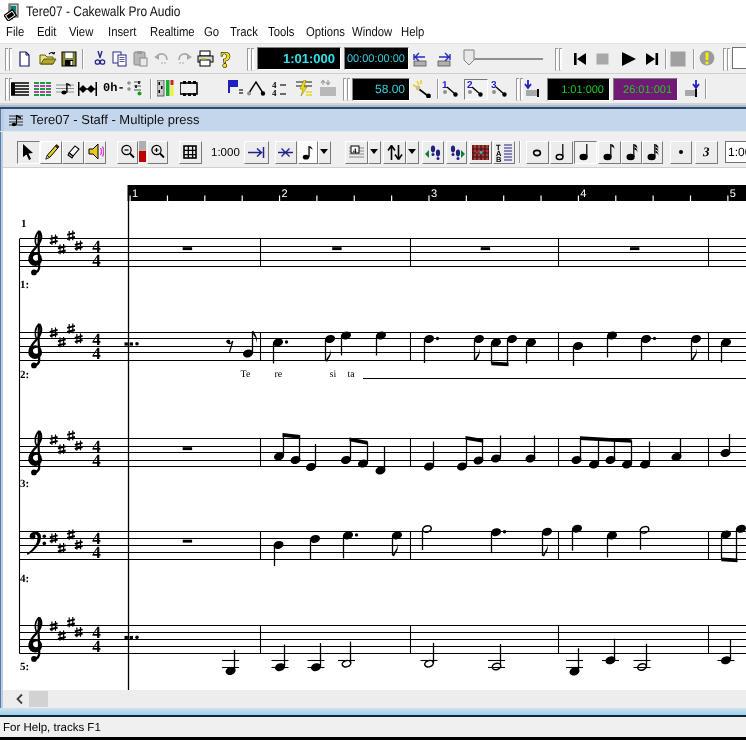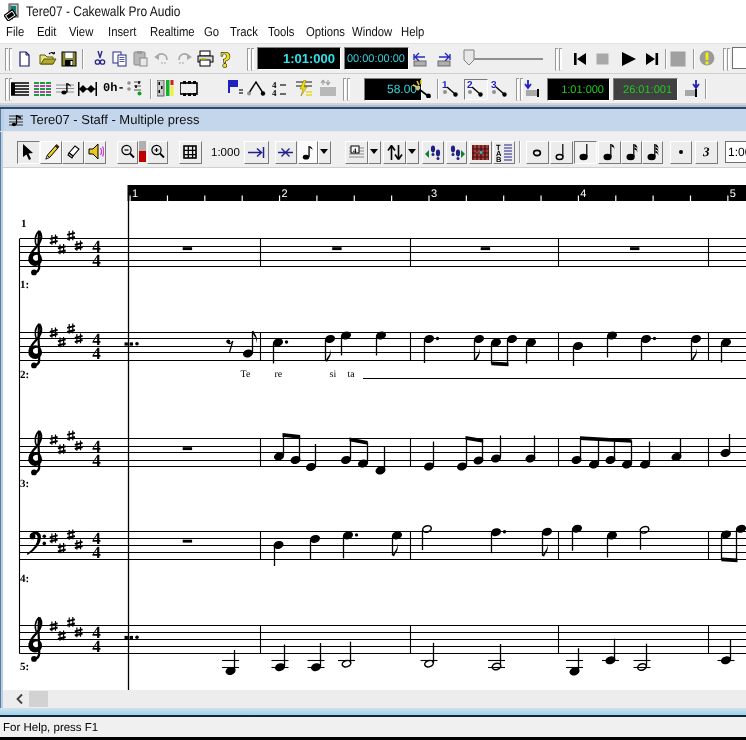--- a/index.html
+++ b/index.html
@@ -215,21 +215,21 @@
     <path d="M0 2 h16 M0 6 h16" stroke="#606060" stroke-width="1.4"></path>
     <polygon points="8,0 4,9 7,9 5,16 11,7 8,7 10,0" fill="#f0e010" stroke="#807000" stroke-width="0.5"></polygon>
     <path d="M10 12 h6 M10 15 h6" stroke="#e8d820" stroke-width="1.6"></path>
   </svg>
 <svg style="position:absolute;left:319px;top:79px" width="19" height="19" viewBox="0 0 19 19">
     <path d="M4 6 l0 -5 M4 1 l-2 3 M4 1 l2 3 M9 1 l0 5 M9 6 l-2 -3 M9 6 l2 -3" stroke="#a0a0a0" stroke-width="1.2" fill="none"></path>
     <rect x="1" y="8" width="16" height="9" fill="#b8b8b8"></rect>
   </svg>
 <div style="position:absolute;left:343px;top:78px;width:2px;height:21px;background:#fff;border-left:1px solid #9a9a9a;border-top:1px solid #9a9a9a;border-bottom:1px solid #e0e0e0;"></div>
 <div style="position:absolute;left:347px;top:78px;width:2px;height:21px;background:#fff;border-left:1px solid #9a9a9a;border-top:1px solid #9a9a9a;border-bottom:1px solid #e0e0e0;"></div>
-<div style="position:absolute;left:352px;top:78px;width:56px;height:21px;border-top:1px solid #808080;border-left:1px solid #808080;border-right:1px solid #ffffff;border-bottom:1px solid #ffffff;background:#000;margin-left:12px;">
+<div style="position:absolute;left:352px;top:78px;width:56px;height:21px;border-top:1px solid #808080;border-left:1px solid #808080;border-right:1px solid #ffffff;border-bottom:1px solid #ffffff;background:#000;">
     <div style="position:absolute;right:4px;top:50%;transform:translateY(-54%);font:12px 'Liberation Sans',sans-serif;color:#35d0dc;white-space:nowrap">58.00</div>
   </div>
 <svg style="position:absolute;left:412px;top:79px" width="21" height="19" viewBox="0 0 21 19">
     <path d="M5 2 l2 4 M1 6 l4 2 M9 1 l0 4" stroke="#e8d020" stroke-width="1.6"></path>
     <circle cx="6" cy="9" r="2.4" fill="#c8c090"></circle>
     <path d="M7.5 10.5 L16 17" stroke="#000" stroke-width="1.6"></path>
     <circle cx="16.5" cy="17" r="2.4" fill="#000"></circle>
   </svg>
 <div style="position:absolute;left:437px;top:79px;width:1px;height:20px;background:#9a9a9a;"></div>
 <div style="position:absolute;left:438px;top:79px;width:1px;height:20px;background:#ffffff;"></div>
@@ -255,21 +255,21 @@
 <div style="position:absolute;left:516px;top:78px;width:2px;height:21px;background:#fff;border-left:1px solid #9a9a9a;border-top:1px solid #9a9a9a;border-bottom:1px solid #e0e0e0;"></div>
 <div style="position:absolute;left:520px;top:78px;width:2px;height:21px;background:#fff;border-left:1px solid #9a9a9a;border-top:1px solid #9a9a9a;border-bottom:1px solid #e0e0e0;"></div>
 <svg style="position:absolute;left:524px;top:79px" width="19" height="19" viewBox="0 0 19 19">
     <path d="M4 1 v7 M1 5 l3 4 3 -4" stroke="#2020c0" stroke-width="1.8" fill="none"></path>
     <rect x="2" y="11" width="13" height="6" fill="#a8a8a8"></rect>
     <rect x="13" y="10" width="2" height="8" fill="#000"></rect>
   </svg>
 <div style="position:absolute;left:547px;top:78px;width:61px;height:21px;border-top:1px solid #808080;border-left:1px solid #808080;border-right:1px solid #ffffff;border-bottom:1px solid #ffffff;background:#000;">
     <div style="position:absolute;right:5px;top:50%;transform:translateY(-54%);font:11px 'Liberation Sans',sans-serif;color:#22c822;white-space:nowrap">1:01:000</div>
   </div>
-<div style="position:absolute;left:613px;top:78px;width:63px;height:21px;border-top:1px solid #808080;border-left:1px solid #808080;border-right:1px solid #ffffff;border-bottom:1px solid #ffffff;background:#404040;">
+<div style="position:absolute;left:613px;top:78px;width:63px;height:21px;border-top:1px solid #808080;border-left:1px solid #808080;border-right:1px solid #ffffff;border-bottom:1px solid #ffffff;background:#701a75;">
     <div style="position:absolute;right:5px;top:50%;transform:translateY(-54%);font:11px 'Liberation Sans',sans-serif;color:#22c822;white-space:nowrap">26:01:001</div>
   </div>
 <svg style="position:absolute;left:683px;top:79px" width="19" height="19" viewBox="0 0 19 19">
     <path d="M13 1 v7 M10 5 l3 4 3 -4" stroke="#2020c0" stroke-width="1.8" fill="none"></path>
     <rect x="2" y="11" width="12" height="6" fill="#a8a8a8"></rect>
     <rect x="12" y="10" width="2" height="8" fill="#000"></rect>
   </svg>
 <div style="position:absolute;left:705px;top:79px;width:1px;height:20px;background:#9a9a9a;"></div>
 <div style="position:absolute;left:706px;top:79px;width:1px;height:20px;background:#ffffff;"></div>
 <div style="position:absolute;left:0px;top:103px;width:746px;height:2px;background:#d4d4d4;"></div>
@@ -919,13 +919,13 @@
     <line x1="730.5" y1="659.3" x2="730.5" y2="640" stroke="#000" stroke-width="1.3"></line>
   </svg>
 <div style="position:absolute;left:3px;top:690px;width:743px;height:18px;background:#ededed;"></div>
 <svg style="position:absolute;left:12px;top:691px" width="17" height="16" viewBox="0 0 17 16">
     <path d="M10 3.5 L5.5 8 L10 12.5" stroke="#404040" stroke-width="1.8" fill="none"></path>
   </svg>
 <div style="position:absolute;left:29px;top:691px;width:19px;height:16px;background:#d2d2d2;"></div>
 <div style="position:absolute;left:0px;top:708px;width:746px;height:7px;background:linear-gradient(#cde2f0,#9fd2e8);"></div>
 <div style="position:absolute;left:0px;top:715px;width:746px;height:2px;background:#10253d;"></div>
 <div style="position:absolute;left:0px;top:717px;width:746px;height:20px;background:#f0f0f0;"></div>
-<div style="position:absolute;left:3px;top:722px;width:200px;height:15px;font:11.5px 'Liberation Sans',sans-serif;color:#000;">For Help, press F1</div>
+<div style="position:absolute;left:3px;top:722px;width:200px;height:15px;font:11.5px 'Liberation Sans',sans-serif;color:#000;">For Help, tracks F1</div>
 <div style="position:absolute;left:0px;top:737px;width:746px;height:3px;background:#000;"></div>
 </body></html>

